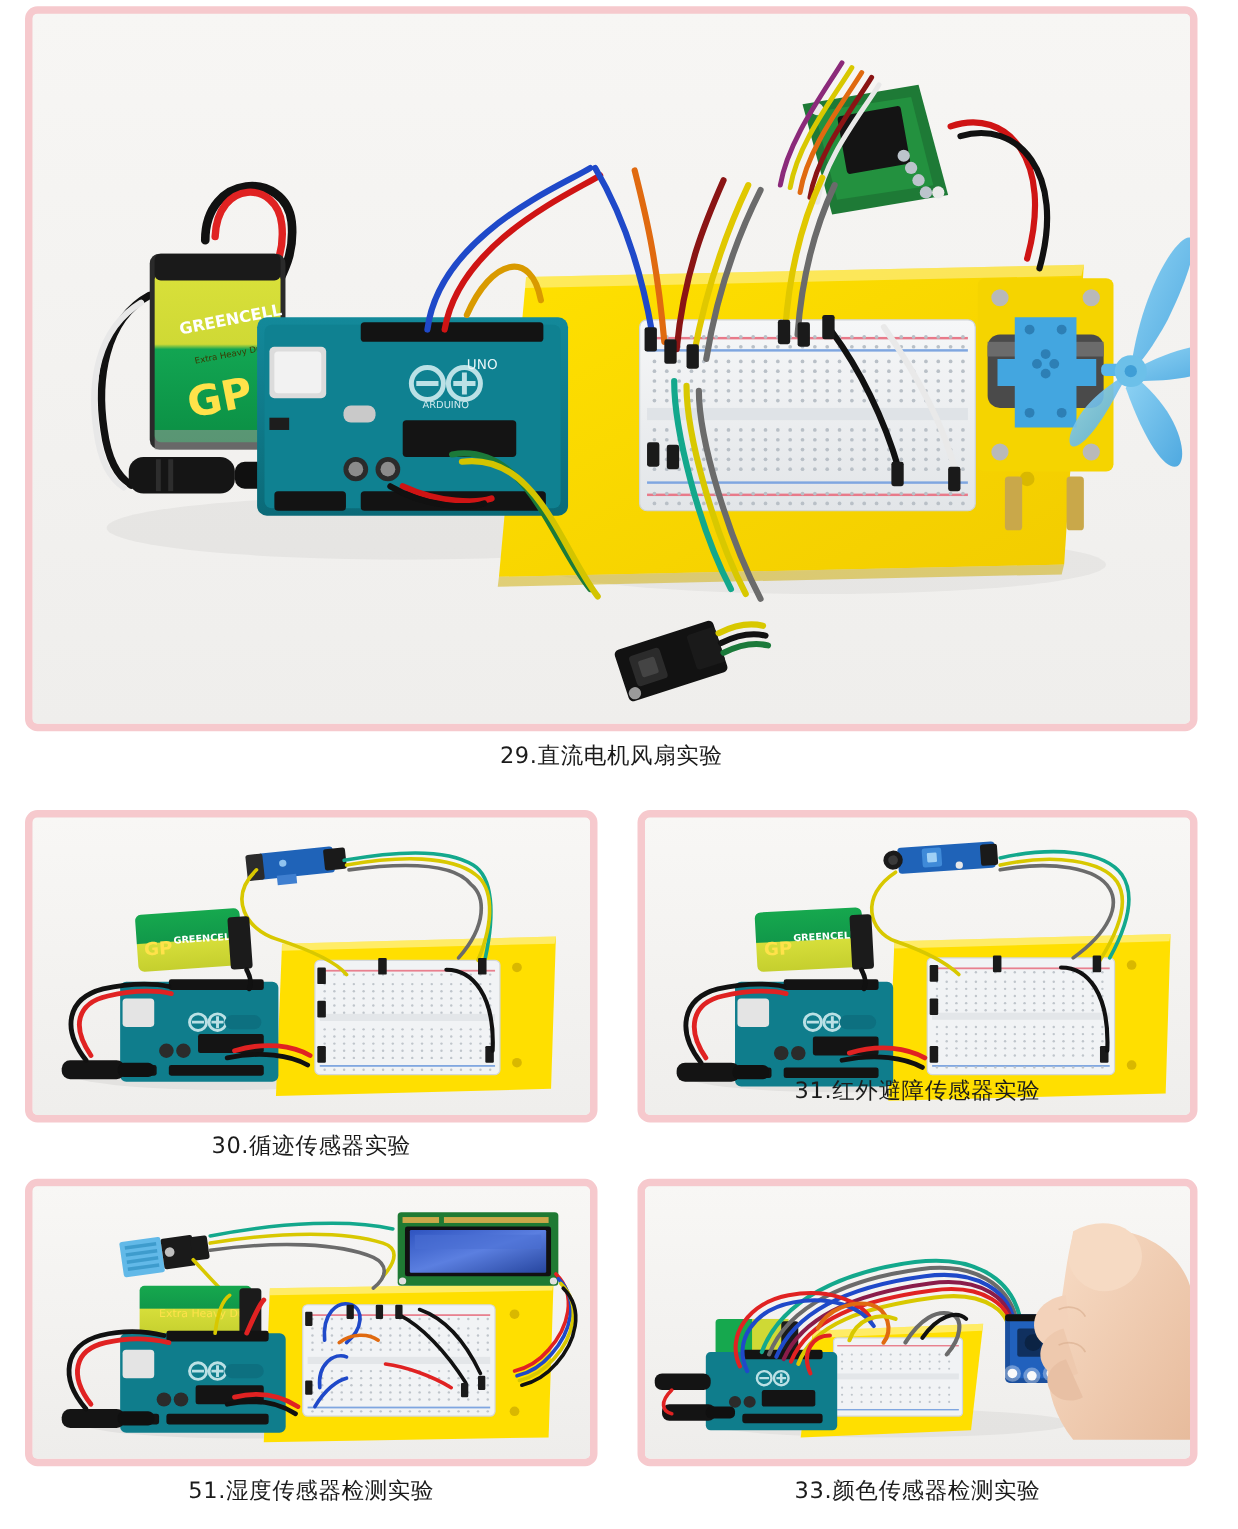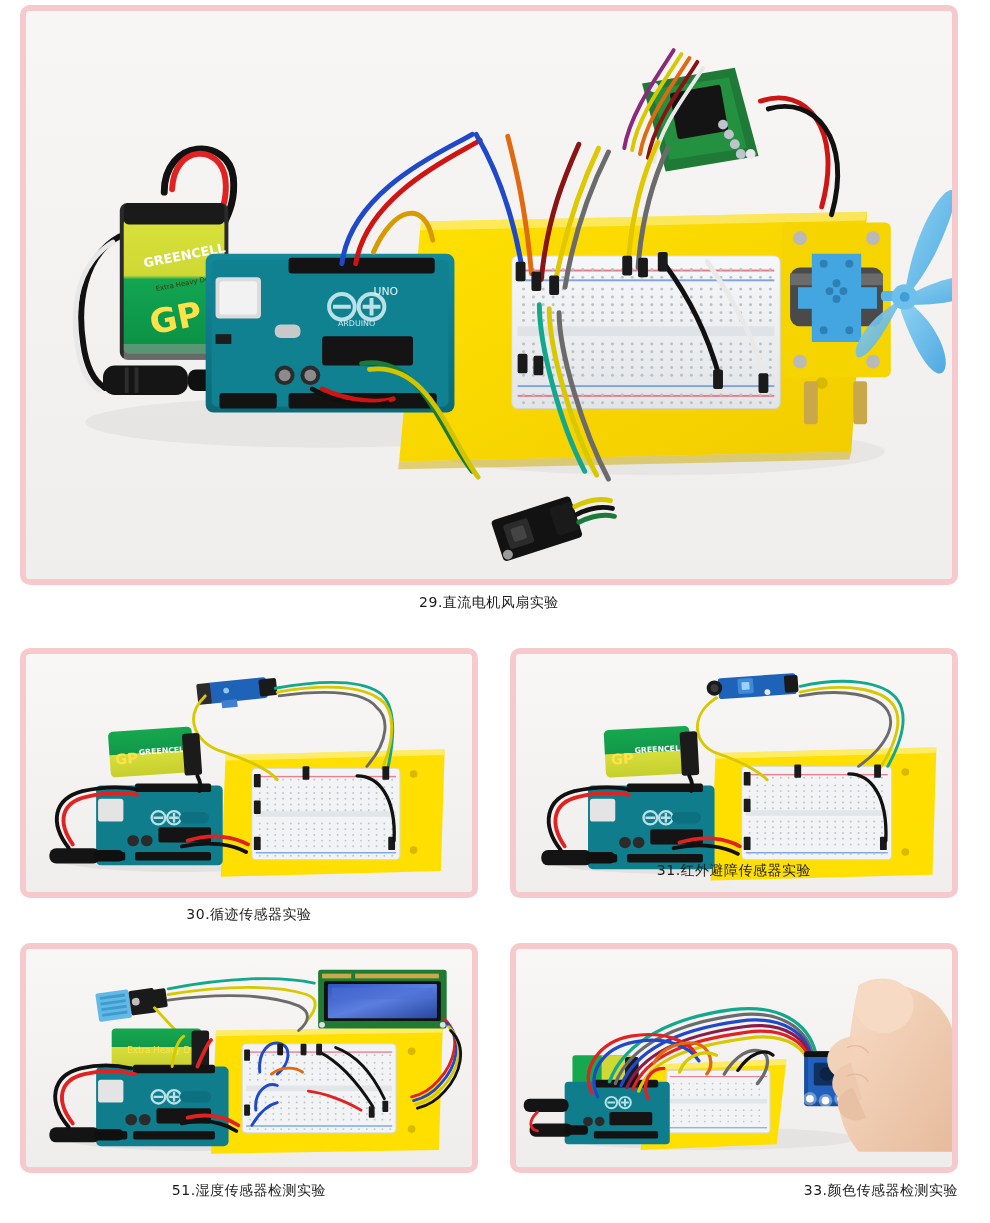--- a/index.html
+++ b/index.html
@@ -19,40 +19,40 @@
     background:#f4f3f1;
     overflow:hidden;
   }
   .photo{position:absolute;inset:0;}
   .photo svg{display:block;width:100%;height:100%;}
 
   .caption{
     position:absolute;
     text-align:center;
     color:#1b1b1b;
-    font-size:14px;
+    font-size:18px;
     line-height:1.2;
     letter-spacing:.5px;
     white-space:nowrap;
     font-family:"DejaVu Sans","Liberation Sans",sans-serif;
   }
 
   
   #panel-1{left:20px;  top:5px;   width:938px; height:580px;}
   #cap-1  {left:20px;  top:594px; width:938px;}
 
   #panel-2{left:20px;  top:648px; width:458px; height:250px;}
   #panel-3{left:510px; top:648px; width:448px; height:250px;}
   #cap-2  {left:20px;  top:906px; width:458px;}
   #cap-3  {left:510px; top:862px; width:448px;}
 
   #panel-4{left:20px;  top:943px; width:458px; height:230px;}
   #panel-5{left:510px; top:943px; width:448px; height:230px;}
   #cap-4  {left:20px;  top:1182px;width:458px;}
-  #cap-5  {left:510px; top:1182px;width:448px;text-align:right;}
+  #cap-5  {left:510px; top:1182px;width:448px;}
 </style>
 </head>
 <body>
 
 <div class="page">
 
   <div class="panel" id="panel-1">
     <div class="photo">
       <svg viewBox="0 0 938 580" preserveAspectRatio="none">
         <defs>

